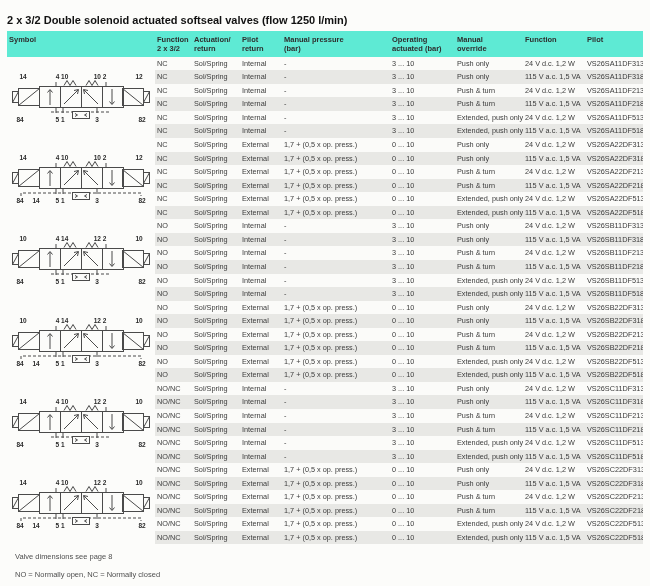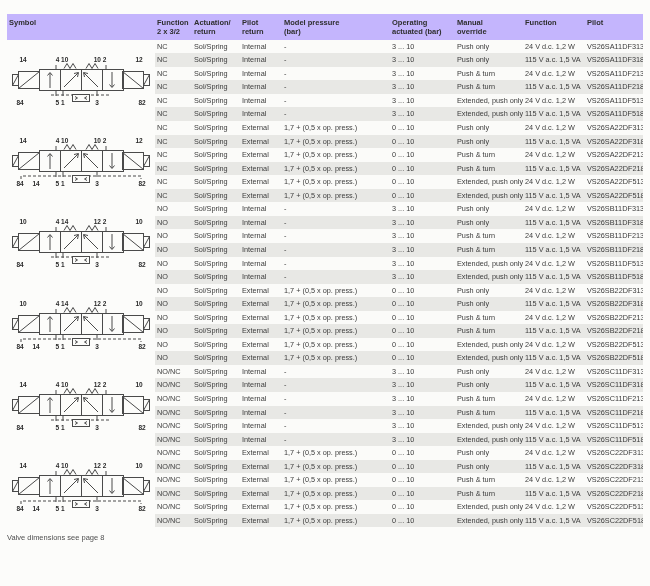--- a/index.html
+++ b/index.html
@@ -8,39 +8,40 @@
     font-family:"Liberation Sans","DejaVu Sans",sans-serif;color:#3c3c3c;
     box-sizing:border-box;padding:14px 7px 0 7px;position:relative;
   }
   .doc-title{
     font-size:11px;font-weight:bold;color:#111;margin:0 0 5px 0;letter-spacing:0;
   }
   table.valve-table{
     border-collapse:collapse;table-layout:fixed;width:636px;
   }
   table.valve-table th{
-    background:#c4b5fd;font-size:7.5px;font-weight:bold;color:#2e2e2e;
+    background:#5eead4;font-size:7.5px;font-weight:bold;color:#2e2e2e;
     text-align:left;vertical-align:top;padding:4px 2px 3px 2px;
     white-space:pre-line;line-height:1.25;height:17px;
   }
   table.valve-table td{
     font-size:7.3px;color:#3c3c3c;padding:0 2px;white-space:nowrap;
     overflow:hidden;height:13.55px;line-height:13.55px;
   }
   tr.odd td{background:#e8e8e5;}
   tr.even td{background:#fbfbf9;}
   td.symcell{background:#fcfcfa !important;vertical-align:middle;text-align:center;padding:0;}
   td.symcell svg{display:block;margin:2px auto;}
   .footer{margin-top:6px;font-size:7.5px;color:#4f4f4f;line-height:10px;}
-  .footer div{margin:0;}
+  .footer div{margin:8px;}
 </style>
 </head>
 <body>
 
 <div class="page">
+  <h1 class="doc-title">2 x 3/2 Double solenoid actuated softseal valves (flow 1250 l/min)</h1>
 
   <table class="valve-table">
     <colgroup>
       <col style="width:148px">
         <col style="width:37px">
         <col style="width:48px">
       <col style="width:42px">
         <col style="width:108px">
         <col style="width:65px">
       <col style="width:68px">
@@ -49,21 +50,21 @@
     </colgroup>
     <thead>
       <tr>
         <th>Symbol</th>
         <th>Function
 2 x 3/2</th>
         <th>Actuation/
 return</th>
         <th>Pilot
 return</th>
-        <th>Model pressure
+        <th>Manual pressure
 (bar)</th>
         <th>Operating
 actuated (bar)</th>
         <th>Manual
 override</th>
         <th>Function</th>
         <th>Pilot</th>
       </tr>
     </thead>
     <tbody>
@@ -710,14 +711,15 @@
           <td>0 ... 10</td>
           <td>Extended, push only</td>
           <td>115 V a.c. 1,5 VA</td>
           <td>VS26SC22DF518A</td>
         </tr>
       </tbody>
   </table>
 
   <div class="footer">
     <div>Valve dimensions see page 8</div>
+    <div>NO = Normally open, NC = Normally closed</div>
   </div>
 </div>
 
 </body></html>

